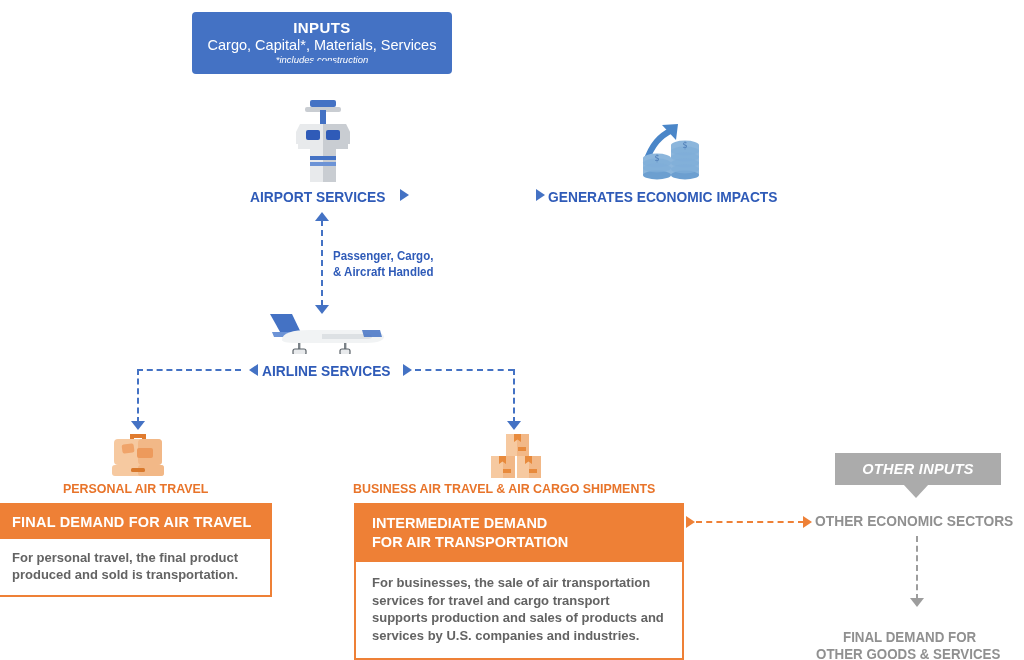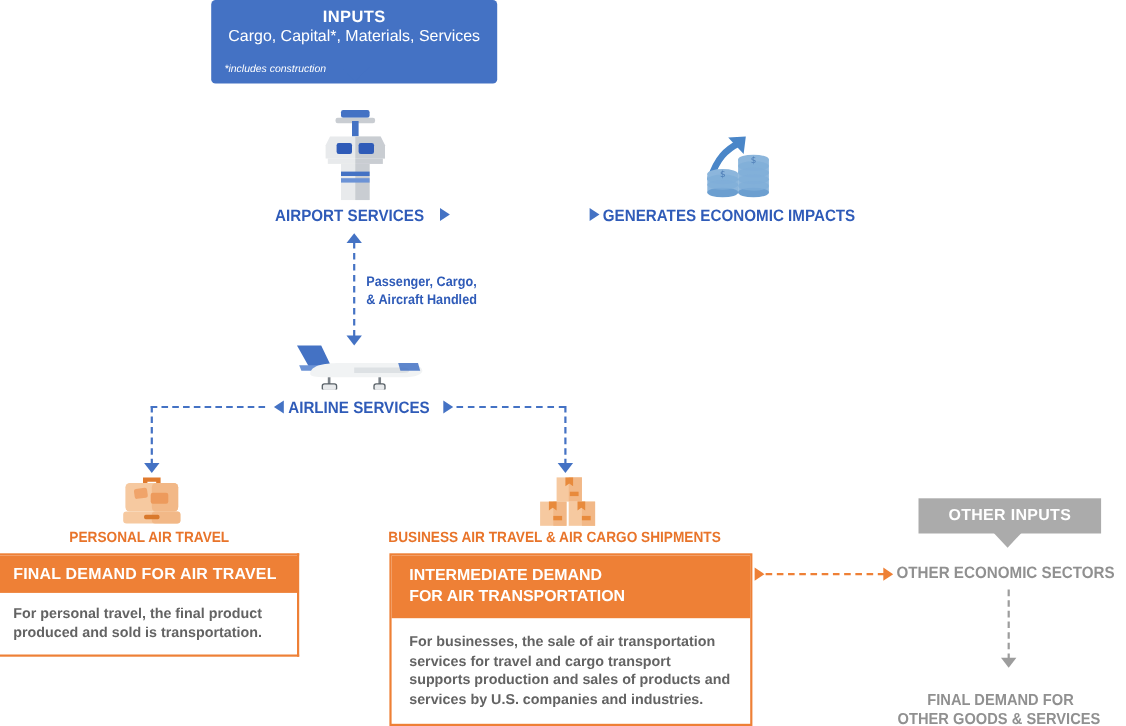--- a/index.html
+++ b/index.html
@@ -5,27 +5,27 @@
   html,body{margin:0;padding:0;}
   body{
     width:1024px;height:660px;position:relative;overflow:hidden;
     background:#ffffff;
     font-family:"Liberation Sans","DejaVu Sans",sans-serif;
   }
   .stage{position:absolute;inset:0;}
 
   
   #inputs-box{
-    position:absolute;left:192px;top:0;width:260px;height:76px;
+    position:absolute;left:192px;top:12px;width:260px;height:62px;
     background:#4472C4;border-radius:4px;color:#fff;box-sizing:border-box;
     padding:7px 12px 0 12px;text-align:center;
   }
   #inputs-title{font-size:15px;font-weight:bold;letter-spacing:.4px;line-height:17px;}
   #inputs-sub{font-size:14.5px;line-height:18px;font-weight:normal;}
-  #inputs-note{font-size:9.5px;font-style:italic;text-align:left;line-height:12px;margin-top:15px;}
+  #inputs-note{font-size:9.5px;font-style:italic;text-align:center;line-height:12px;margin-top:0;}
   #inputs-tail{
     position:absolute;left:310px;top:61px;width:0;height:0;
     border-left:13px solid transparent;border-right:13px solid transparent;
     border-top:13px solid #4472C4;
   }
 
   
   .vline{position:absolute;width:0;border-left:2px dashed #4472C4;}
   .hline{position:absolute;height:0;border-top:2px dashed #4472C4;}
   .vline.gray{border-left-color:#9d9d9d;}
@@ -69,21 +69,21 @@
       font-family:"Liberation Sans Narrow","Liberation Sans",sans-serif;}
   #card-business{left:354px;top:503px;width:330px;border:2px solid #EE8036;}
   #card-business .card-head{font-size:14.5px;padding:9px 0 10px 16px;line-height:19px;}
   #card-business .card-body{font-size:13px;line-height:17.5px;padding:12px 16px 14px 16px;
       font-family:"Liberation Sans Narrow","Liberation Sans",sans-serif;}
 
   
   #other-inputs-box{
     position:absolute;left:835px;top:453px;width:166px;height:32px;
     background:#ABABAB;color:#fff;font-weight:bold;font-size:14.5px;
-    display:flex;align-items:center;justify-content:center;letter-spacing:.3px;
+    display:flex;align-items:center;justify-content:center;letter-spacing:.3px;font-style:italic;
   }
   #other-inputs-tail{position:absolute;left:903px;top:484px;width:0;height:0;
     border-left:13px solid transparent;border-right:13px solid transparent;
     border-top:14px solid #ABABAB;}
 </style>
 </head>
 <body>
 
 <div class="stage">
 

